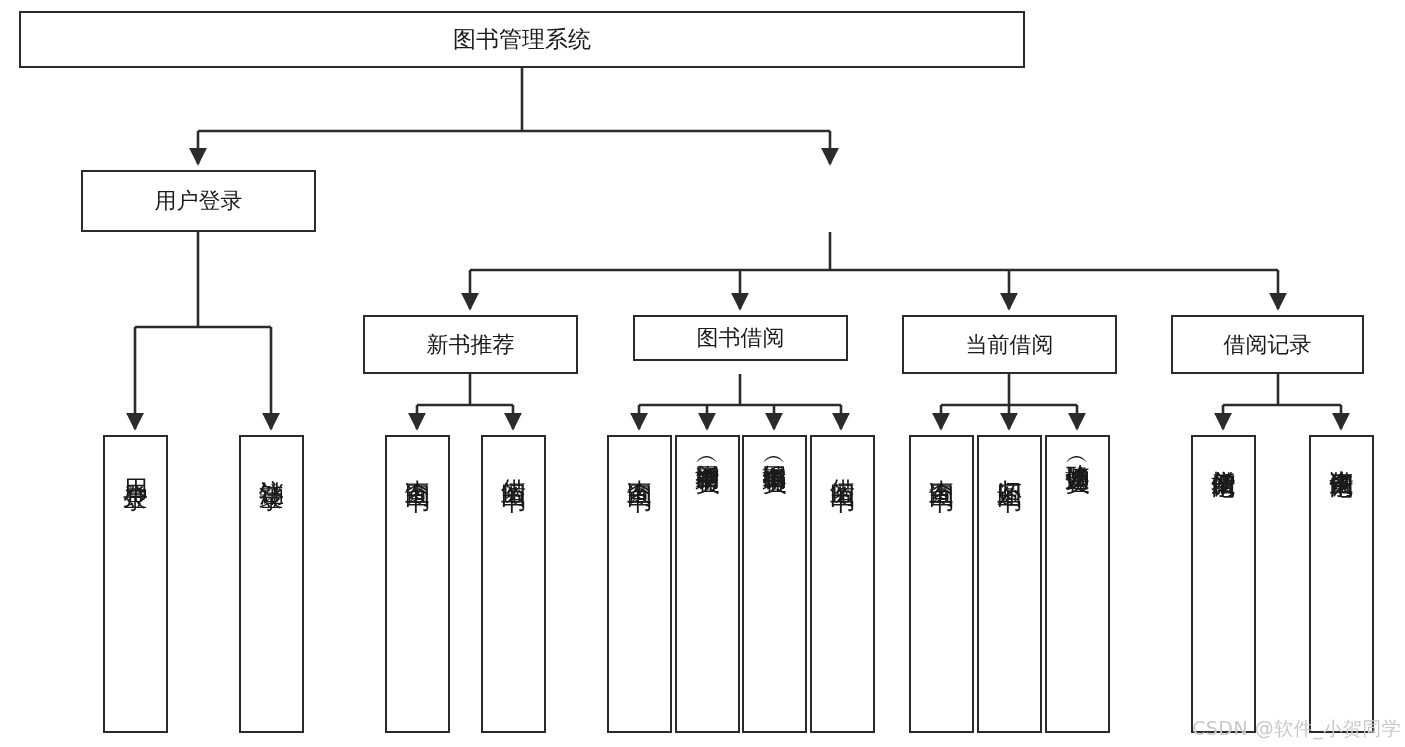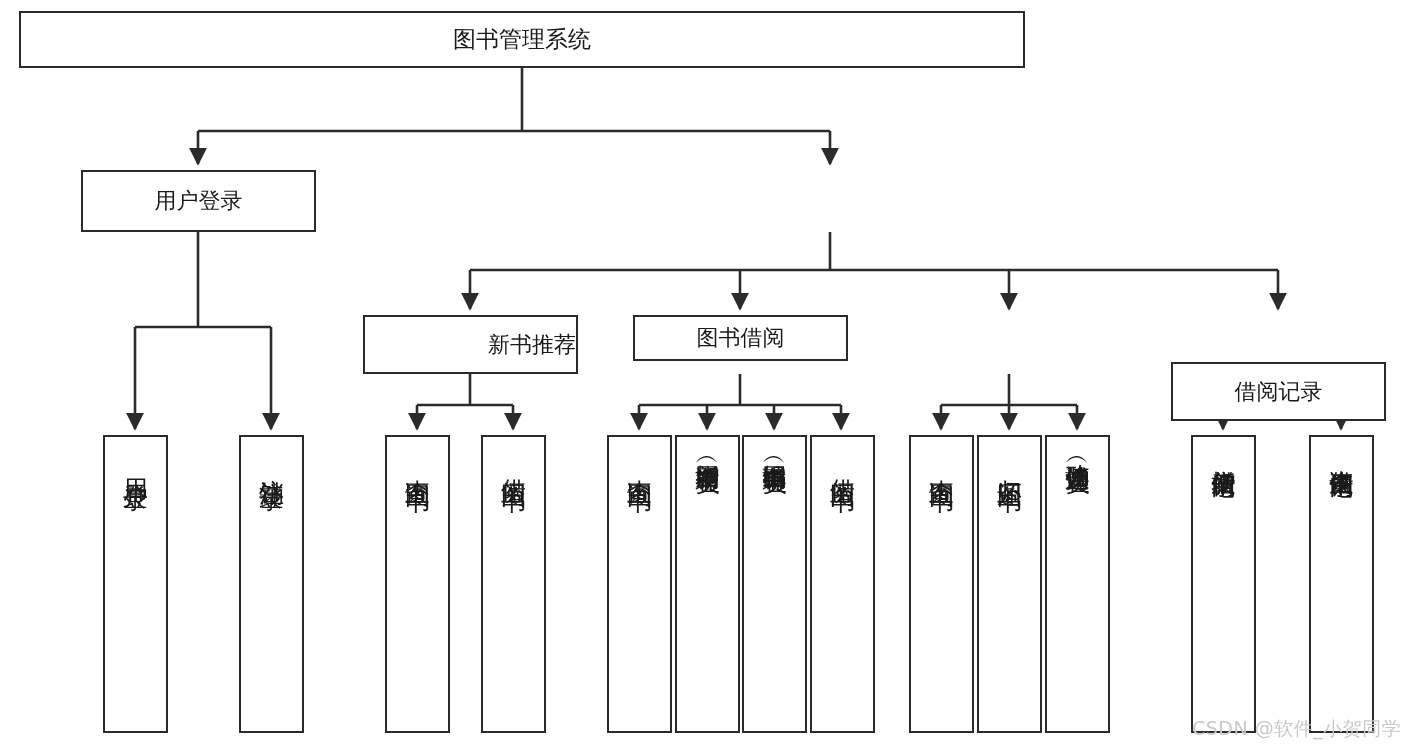--- a/index.html
+++ b/index.html
@@ -128,27 +128,30 @@
   </svg>
 
   <div class="node horiz root" style="left:19px; top:11px; width:1006px; height:57px;">
     <span class="lbl">图书管理系统</span>
   </div>
 
   <div class="node horiz" style="left:81px; top:170px; width:235px; height:62px;">
     <span class="lbl">用户登录</span>
   </div>
 
-  <div class="node horiz" style="left:363px; top:315px; width:215px; height:59px;justify-content:flex-end;">
+  <div class="node horiz" style="left:363px; top:315px; width:215px; height:59px;">
     <span class="lbl">新书推荐</span>
   </div>
   <div class="node horiz" style="left:633px; top:315px; width:215px; height:46px;">
     <span class="lbl">图书借阅</span>
   </div>
-  <div class="node horiz" style="left:1171px; top:315px; width:215px; height:59px;margin-top:47px;">
+  <div class="node horiz" style="left:902px; top:315px; width:215px; height:59px;">
+    <span class="lbl">当前借阅</span>
+  </div>
+  <div class="node horiz" style="left:1171px; top:315px; width:193px; height:59px;">
     <span class="lbl">借阅记录</span>
   </div>
 
   <div class="node vert" style="left:103px; top:435px; width:65px; height:298px;">
     <span class="lbl">用户登录</span>
   </div>
   <div class="node vert" style="left:239px; top:435px; width:65px; height:298px;">
     <span class="lbl">注销登录</span>
   </div>
 

